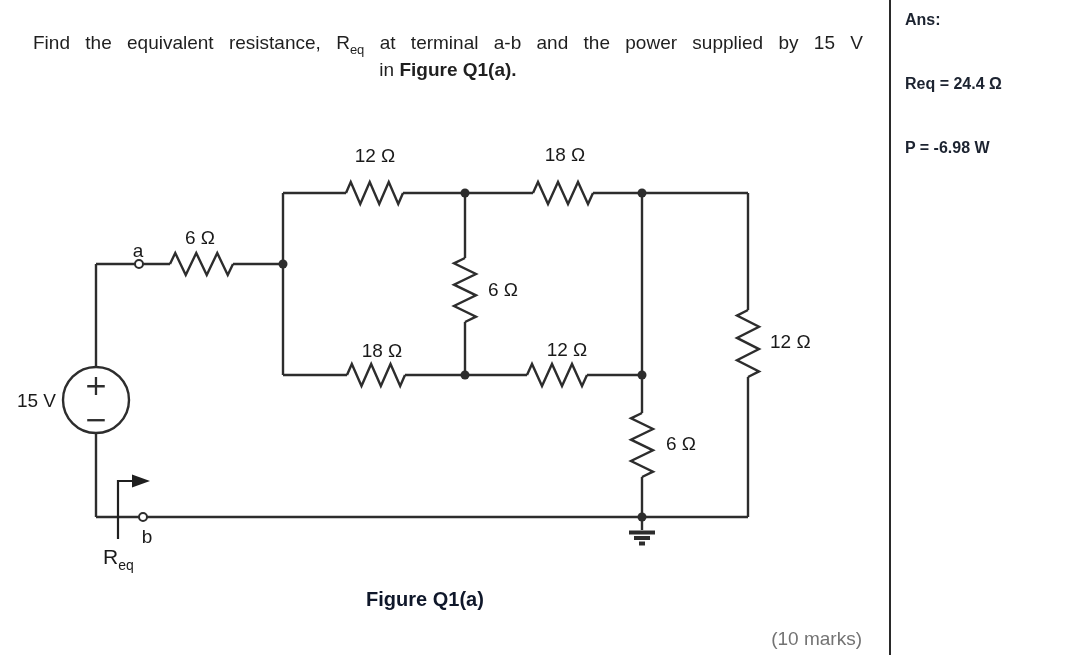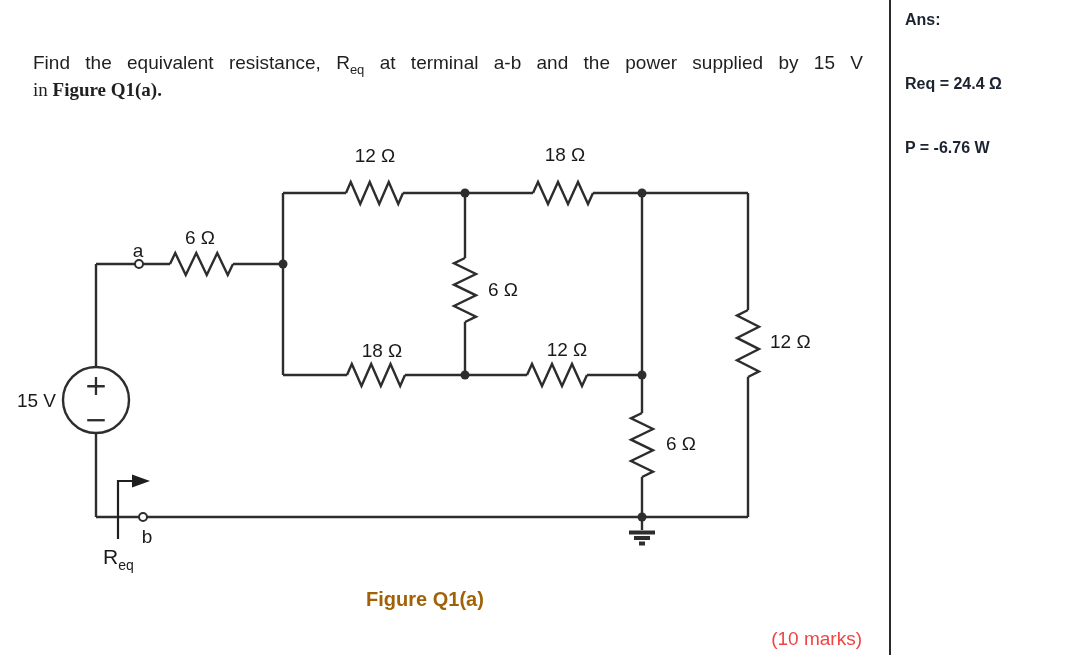--- a/index.html
+++ b/index.html
@@ -8,42 +8,42 @@
     width:1068px;height:662px;
     background:#ffffff;
     font-family:"Liberation Sans", sans-serif;
     overflow:hidden;
   }
   
   .problem{
     position:absolute;left:33px;top:29px;width:830px;
     font-size:19px;line-height:27px;color:#1f1f1f;
   }
-  .problem .jline{text-align:justify;text-align-last:justify;margin-top:20px;}
-  .problem .lastline{text-align:left;font-family:Liberation Serif, serif;}
+  .problem .jline{text-align:justify;text-align-last:justify;}
+  .problem .lastline{text-align:center;}
   .problem sub{font-size:13px;line-height:0;}
   .problem b{font-weight:bold;}
   
   .separator{position:absolute;left:889px;top:0;width:2px;height:655px;background:#2a2a2a;}
   
   .answers{
     position:absolute;left:905px;top:6px;width:158px;
     font-size:16px;line-height:28px;color:var(--answer-color,#1c2330);
   }
   .answers .heading{font-weight:bold;}
   .answers div{font-weight:bold;}
   .answers .val{font-weight:bold;margin-top:36px;}
   
   .fig-caption{
     position:absolute;left:330px;top:588px;width:190px;
-    text-align:center;font-size:20px;font-weight:bold;color:#a16207;
+    text-align:center;font-size:20px;font-weight:bold;color:#0f172a;
   }
   .marks{
     position:absolute;left:600px;top:628px;width:262px;
-    text-align:right;font-size:19px;color:#ef4444;
+    text-align:right;font-size:19px;color:#737373;
   }
   
   svg.circuit{position:absolute;left:0;top:0;}
   svg.circuit .wire{stroke:#2d2d2d;stroke-width:2.4;fill:none;}
   svg.circuit .zig{stroke:#2d2d2d;stroke-width:2.4;fill:none;stroke-linejoin:miter;}
   svg.circuit .node{fill:#2d2d2d;stroke:none;}
   svg.circuit .terminal{fill:#ffffff;stroke:#2d2d2d;stroke-width:2;}
   svg.circuit .lbl{fill:#1a1a1a;font-family:"Liberation Sans",sans-serif;font-size:19px;}
   svg.circuit .sign{fill:#2d2d2d;font-family:"DejaVu Sans",sans-serif;font-size:28px;}
   svg.circuit .gnd{stroke:#2d2d2d;fill:none;}
@@ -58,21 +58,21 @@
   <div class="problem">
     <div class="jline"><span>Find the equivalent resistance, R</span><sub>eq</sub><span> at terminal a-b and the power supplied by 15 V</span></div>
     <div class="lastline"><span>in </span><b>Figure Q1(a).</b></div>
   </div>
 
   <div class="separator"></div>
 
   <div class="answers">
     <div class="heading">Ans:</div>
     <div class="val">Req = 24.4 Ω</div>
-    <div class="val">P = -6.76 W</div>
+    <div class="val">P = -6.98 W</div>
   </div>
 
   <svg class="circuit" width="880" height="662" viewBox="0 0 880 662">
 
     <path class="wire" d="M283,193 H346 M403,193 H533 M593,193 H748"></path>
 
     <path class="wire" d="M283,193 V375"></path>
 
     <path class="wire" d="M283,375 H347 M405,375 H527 M587,375 H642"></path>
 

